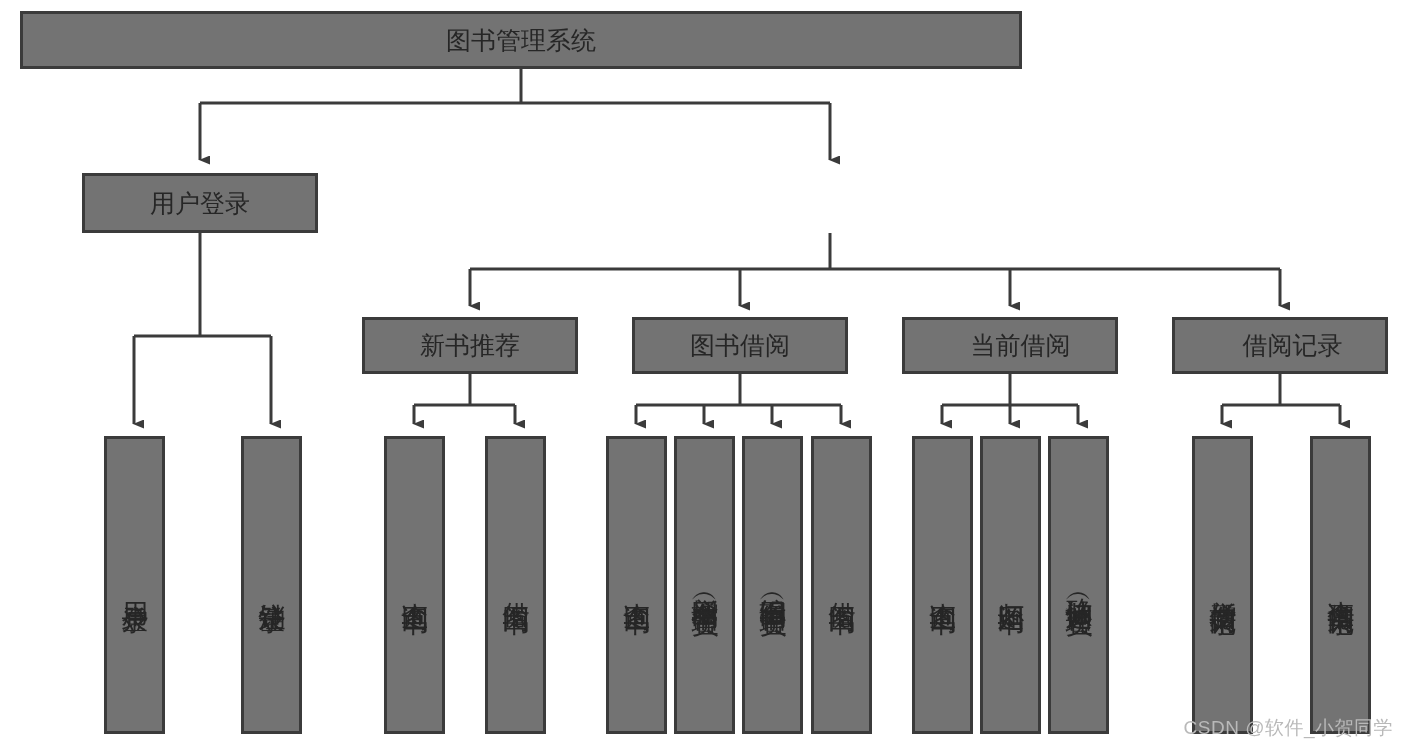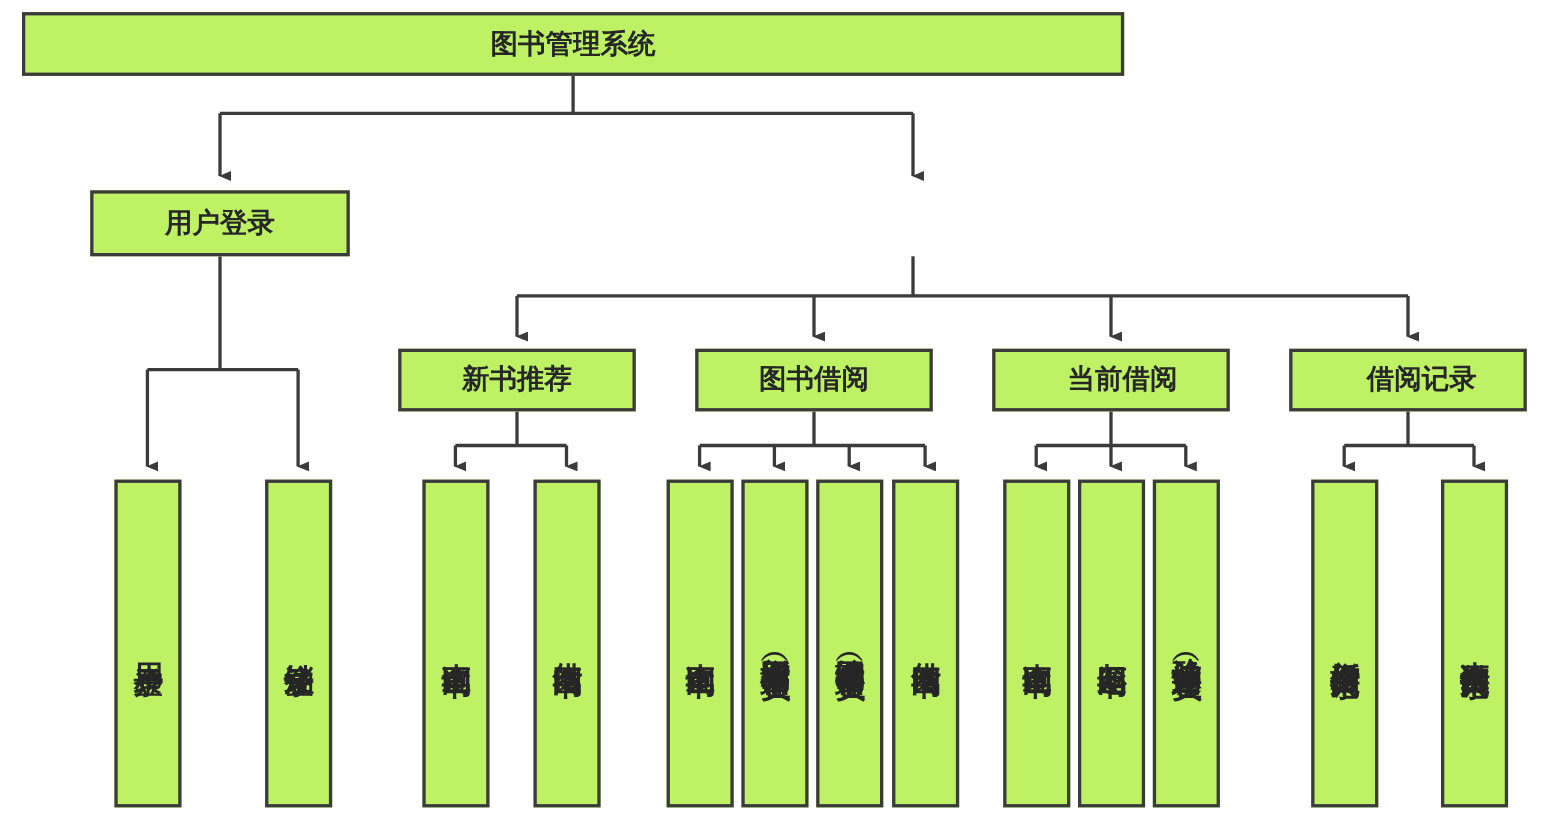--- a/index.html
+++ b/index.html
@@ -21,26 +21,25 @@
     position: absolute;
     left: 0;
     top: 0;
     width: 1405px;
     height: 747px;
   }
   .node {
     position: absolute;
     box-sizing: border-box;
     border: 3px solid #3b3b3b;
-    background: #bef264;
+    background: #737373;
     display: flex;
     align-items: center;
     justify-content: center;
     color: #262626;
-    font-weight: bold;
   }
   .node-label {
     display: block;
     text-align: center;
     line-height: 1.22;
     white-space: nowrap;
   }
   .node.horizontal .node-label {
     font-size: 25px;
   }
@@ -191,14 +190,15 @@
     <span class="node-label">确认归还（管理员）</span>
   </div>
 
   <div class="node vertical" style="left:1192px; top:436px; width:61px; height:298px;">
     <span class="node-label">新增借阅记录</span>
   </div>
   <div class="node vertical" style="left:1310px; top:436px; width:61px; height:298px;">
     <span class="node-label">查询借阅记录</span>
   </div>
 
+  <div id="watermark">CSDN @软件_小贺同学</div>
 
 </div>
 
 </body></html>

